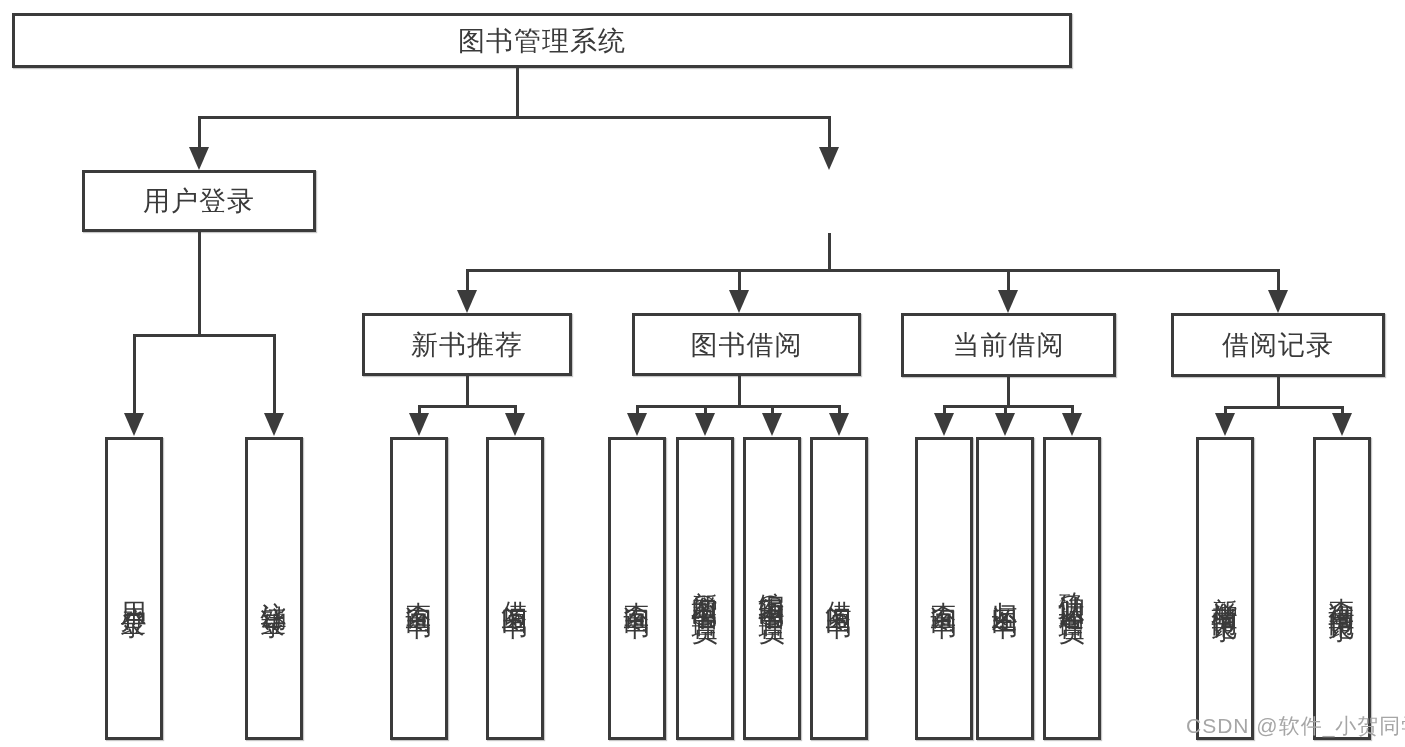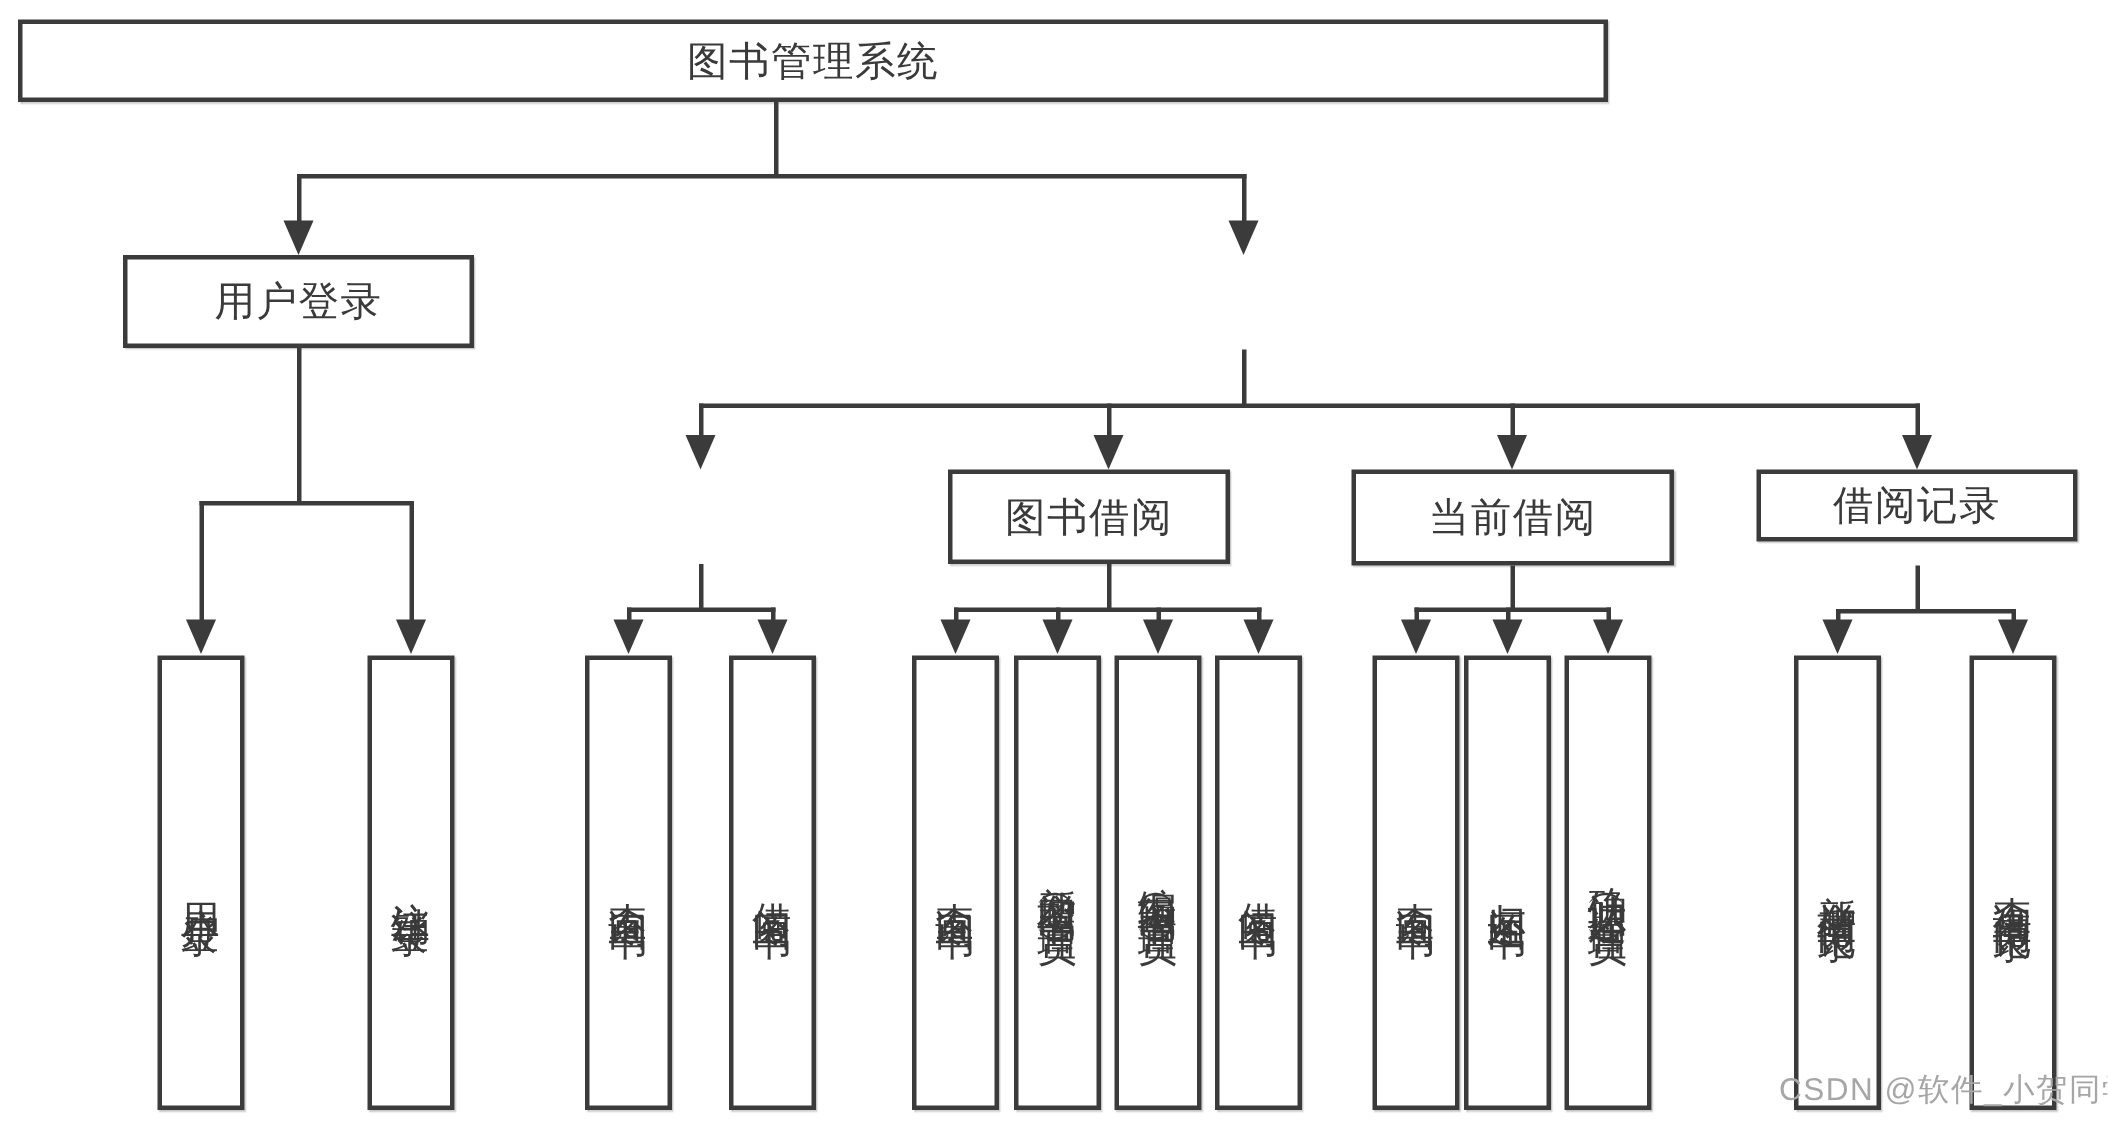--- a/index.html
+++ b/index.html
@@ -47,23 +47,24 @@
   <div class="hl" style="left:466px;top:269px;width:814px"></div>
   <div class="vl" style="left:466px;top:269px;height:24px"></div>
   <div class="vl" style="left:738px;top:269px;height:24px"></div>
   <div class="vl" style="left:1007px;top:269px;height:24px"></div>
   <div class="vl" style="left:1277px;top:269px;height:24px"></div>
   <div class="arrow" style="left:457px;top:290px"></div>
   <div class="arrow" style="left:729px;top:290px"></div>
   <div class="arrow" style="left:998px;top:290px"></div>
   <div class="arrow" style="left:1268px;top:290px"></div>
 
-  <div class="box hbox" style="left:632px;top:313px;width:188px;height:63px">图书借阅</div>
+  <div class="box hbox" style="left:362px;top:313px;width:210px;height:63px">新书推荐</div>
+  <div class="box hbox" style="left:632px;top:313px;width:229px;height:63px">图书借阅</div>
   <div class="box hbox" style="left:901px;top:313px;width:215px;height:64px">当前借阅</div>
-  <div class="box hbox" style="left:1171px;top:313px;width:214px;height:48px">借阅记录</div>
+  <div class="box hbox" style="left:1171px;top:313px;width:214px;height:64px">借阅记录</div>
 
   <div class="vl" style="left:466px;top:376px;height:31px"></div>
   <div class="hl" style="left:418px;top:405px;width:99px"></div>
   <div class="vl" style="left:418px;top:405px;height:11px"></div>
   <div class="vl" style="left:514px;top:405px;height:11px"></div>
   <div class="arrow" style="left:409px;top:413px"></div>
   <div class="arrow" style="left:505px;top:413px"></div>
 
   <div class="vl" style="left:738px;top:376px;height:31px"></div>
   <div class="hl" style="left:636px;top:405px;width:205px"></div>

